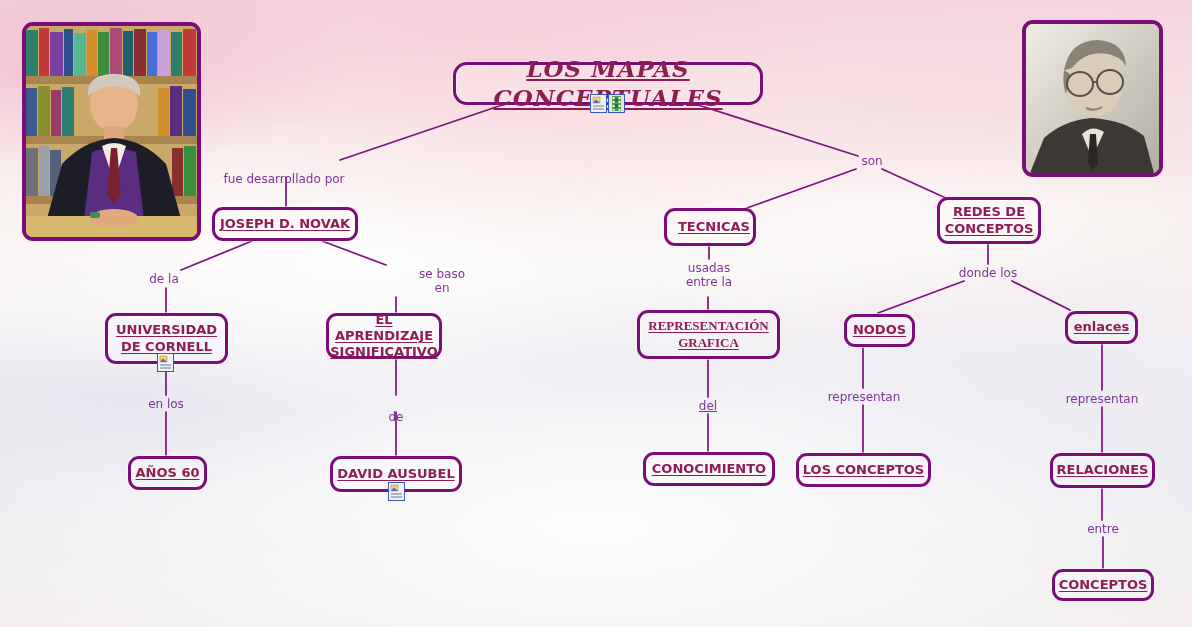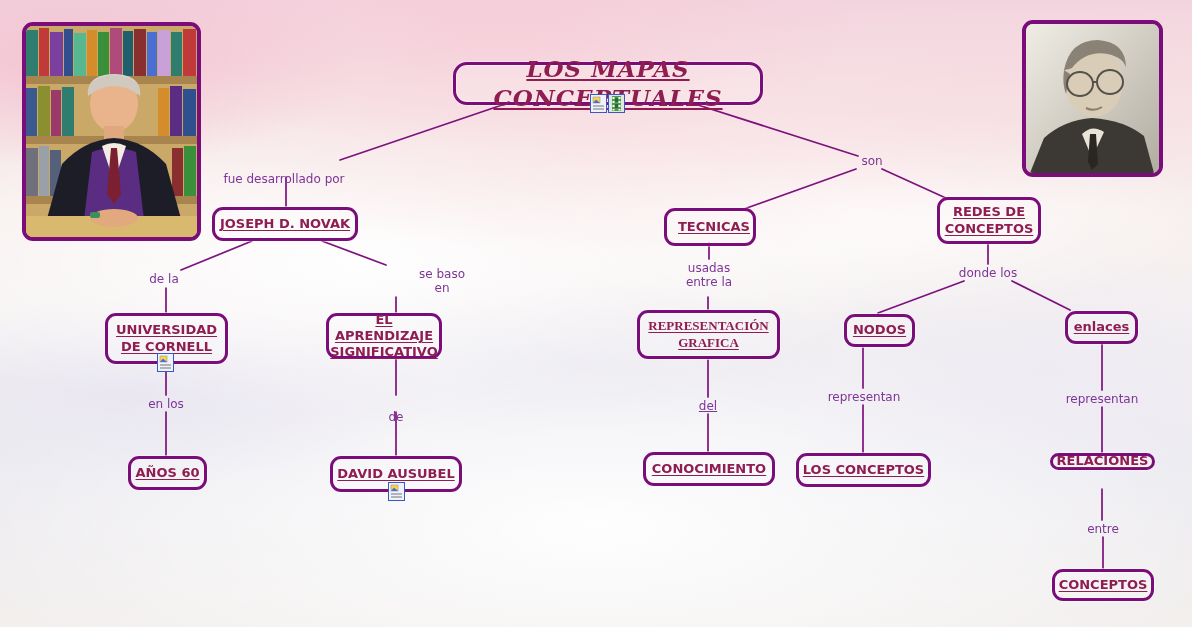--- a/index.html
+++ b/index.html
@@ -223,21 +223,21 @@
   </div>
   <div class="node" style="left:330px;top:456px;width:132px;height:36px;">
     <span>DAVID AUSUBEL</span>
   </div>
   <div class="node" style="left:643px;top:452px;width:132px;height:34px;">
     <span>CONOCIMIENTO</span>
   </div>
   <div class="node" style="left:796px;top:453px;width:135px;height:34px;">
     <span>LOS CONCEPTOS</span>
   </div>
-  <div class="node" style="left:1050px;top:453px;width:105px;height:17px;">
+  <div class="node" style="left:1050px;top:453px;width:105px;height:35px;">
     <span>RELACIONES</span>
   </div>
   <div class="node" style="left:1052px;top:569px;width:102px;height:32px;">
     <span>CONCEPTOS</span>
   </div>
 
   <svg class="res-icon" style="left:157px;top:353px;" width="17" height="19" viewBox="0 0 17 19">
     <rect x="0.5" y="0.5" width="16" height="18" fill="#eef2fa" stroke="#3a57c4"></rect>
     <rect x="3" y="3" width="7" height="6" fill="#ffd24a" stroke="#888" stroke-width="0.5"></rect>
     <path d="M3,9 L6,5.5 L10,9 Z" fill="#4a6fd4"></path>

